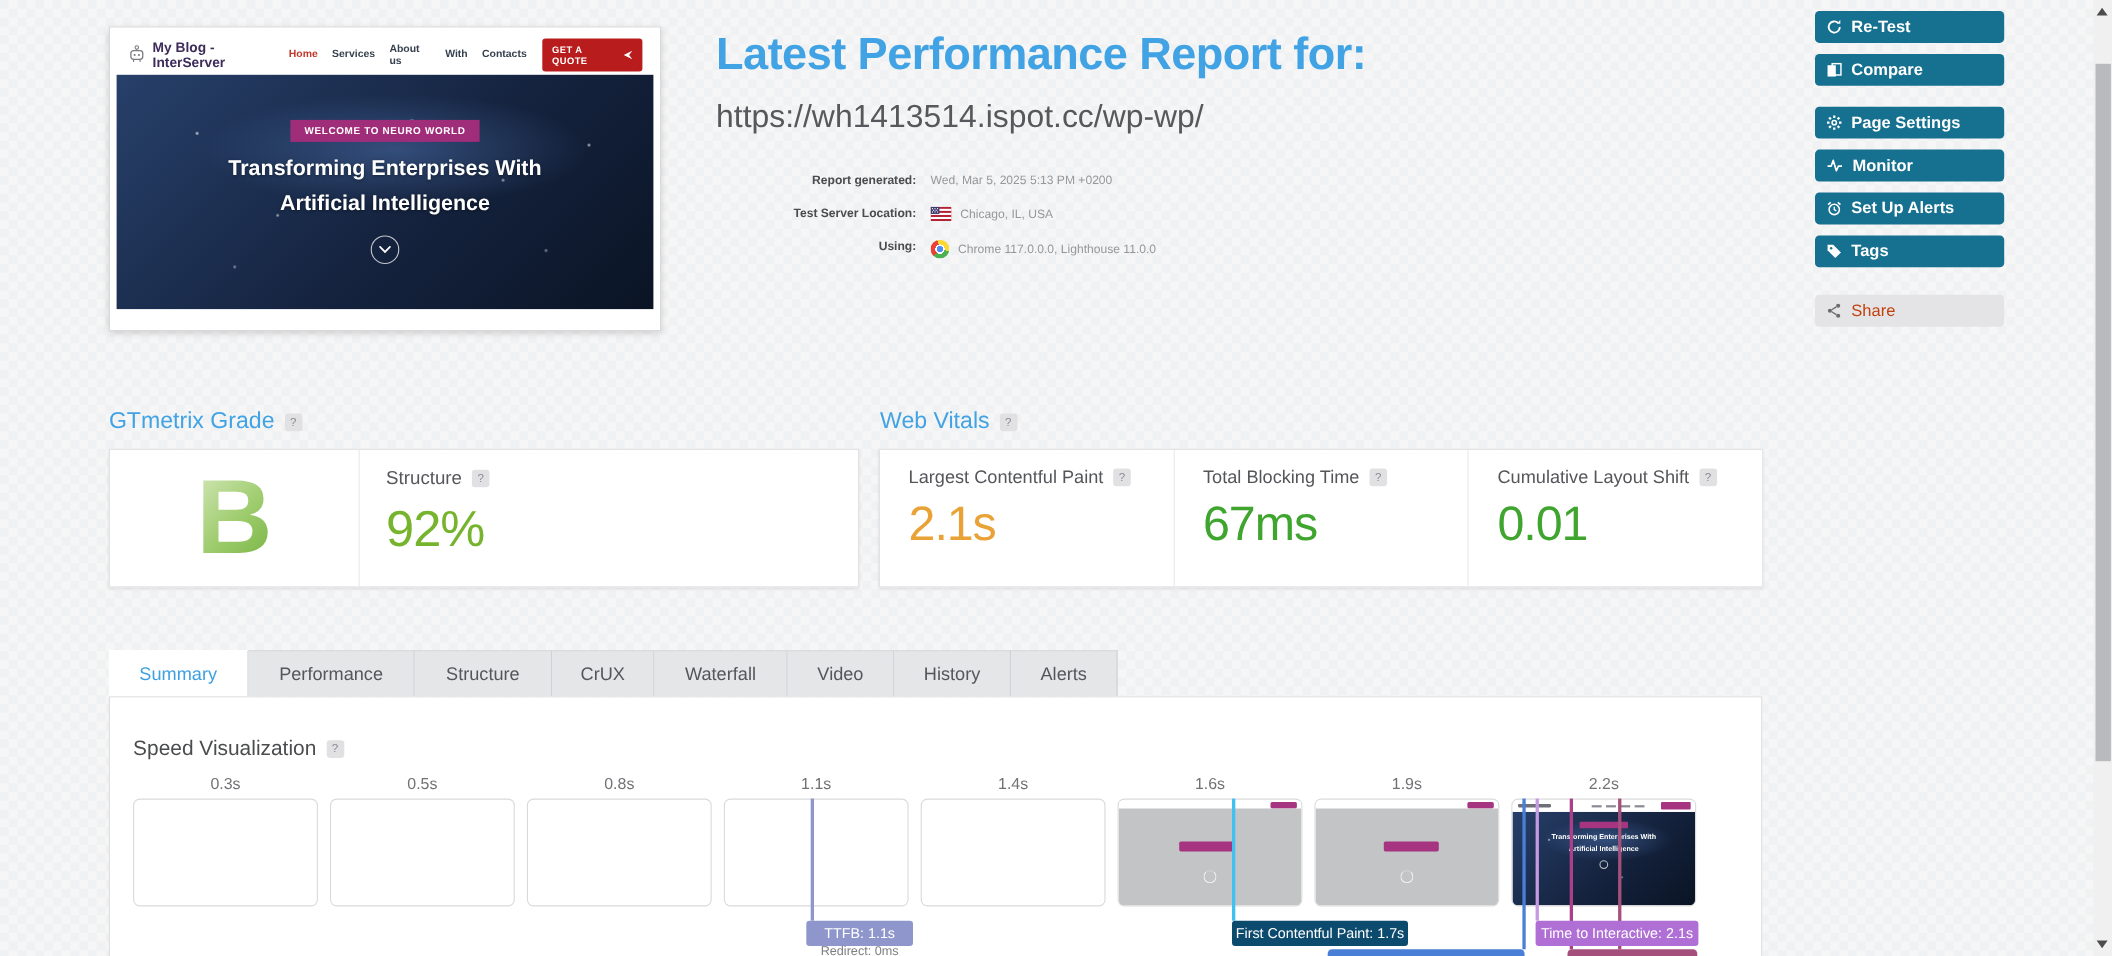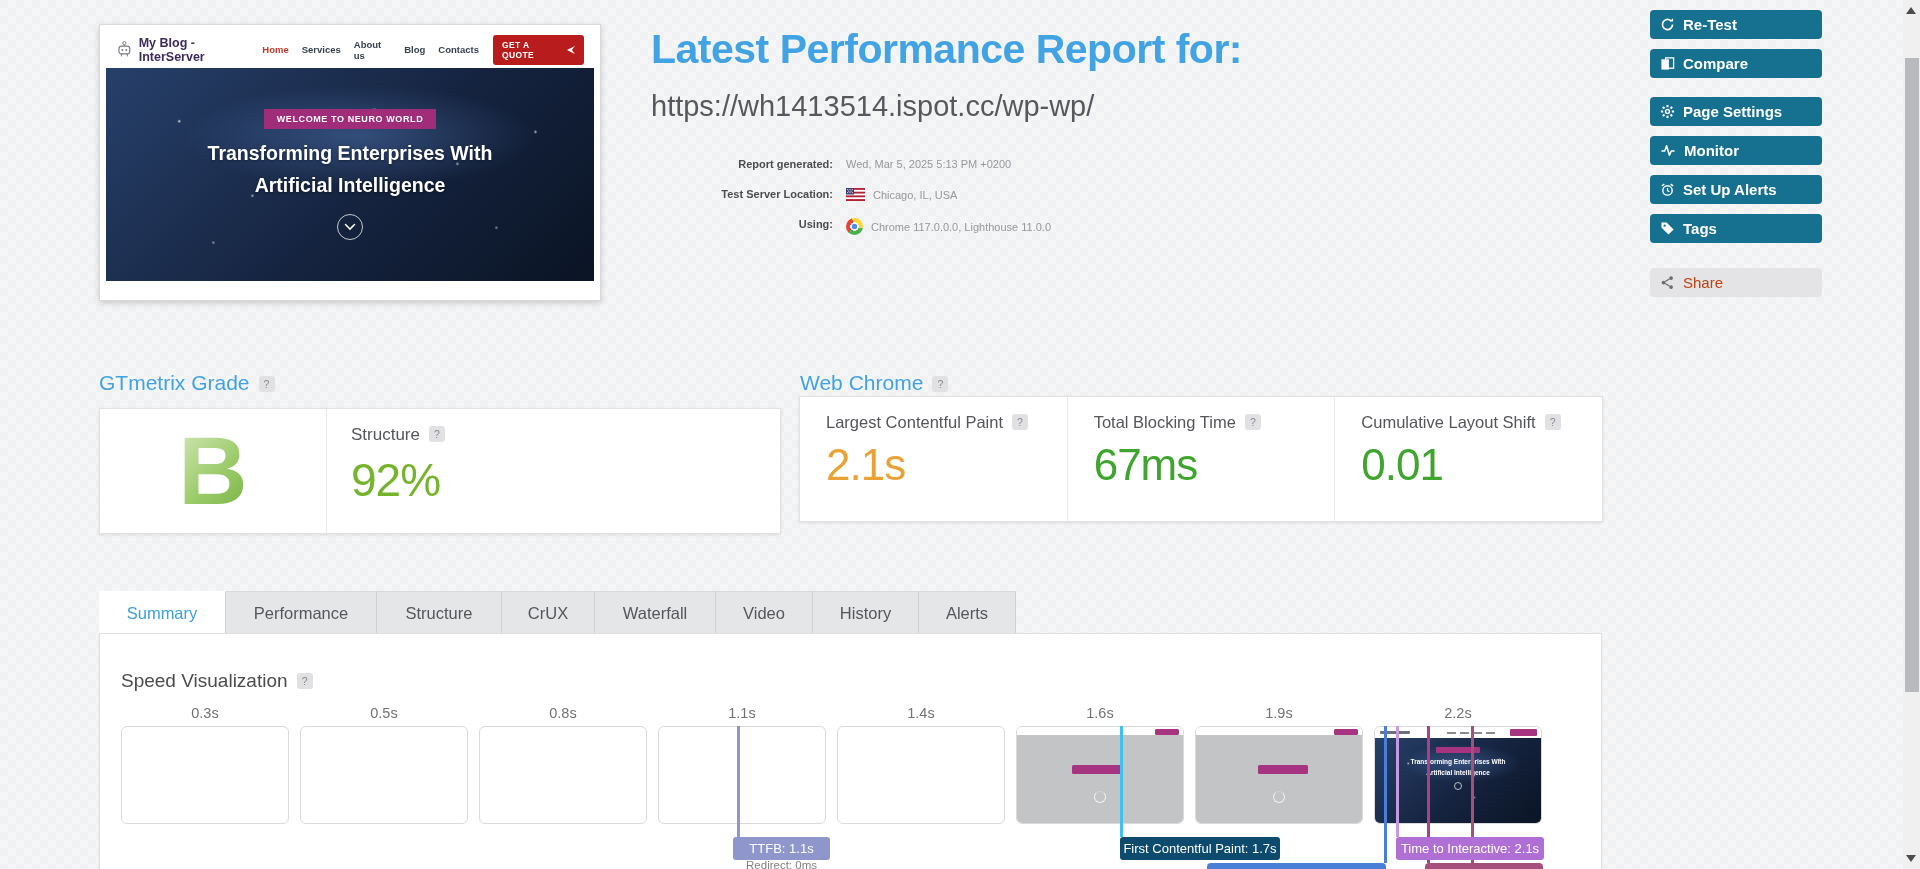--- a/index.html
+++ b/index.html
@@ -79,21 +79,21 @@
 
   
   .grade-card { position:absolute; left:99px; top:408px; width:682px; height:126px; display:flex; }
   .g-cell-b { width:226px; display:flex; align-items:center; justify-content:center; }
   .letter-b { font-size:96px; line-height:1; font-weight:700;
     background:linear-gradient(135deg,#d7e9bc 0%,#9ccb6b 55%,#72b13e 100%);
     -webkit-background-clip:text; background-clip:text; color:transparent; }
   .g-cell { flex:1; border-left:1px solid #e9e9ea; padding:16px 0 0 24px; }
   .metric-label { font-size:17px; color:#55565a; }
   .metric-value { margin-top:8px; font-size:46px; letter-spacing:-1px; color:#77b42d; }
-  .vitals-card { position:absolute; left:799px; top:396px; width:804px; height:126px; display:flex; }
+  .vitals-card { position:absolute; left:799px; top:408px; width:804px; height:126px; display:flex; }
   .v-cell { flex:1; padding:16px 0 0 26px; }
   .v-cell + .v-cell { border-left:1px solid #e9e9ea; }
   .v-label { font-size:16.5px; color:#55565a; }
   .v-value { margin-top:8px; font-size:44px; letter-spacing:-1px; }
   .v-value.warn { color:#e9a236; } .v-value.good { color:#3fa52e; }
 
   
   .tabs { position:absolute; left:99px; top:591px; height:27px; display:flex; }
   .tab { height:42px; line-height:42px; text-align:center; background:#e4e6e8; color:#55565a;
     font-size:16.5px; border-right:1px solid #cdd1d4; border-top:1px solid #d8dadc; cursor:pointer; }
@@ -150,21 +150,21 @@
         <circle cx="6.5" cy="10" r="1" fill="#7a7a80"></circle>
           <circle cx="10.5" cy="10" r="1" fill="#7a7a80"></circle>
         <line x1="5.5" y1="14" x2="5.5" y2="16.5" stroke="#7a7a80" stroke-width="1"></line>
         <line x1="11.5" y1="14" x2="11.5" y2="16.5" stroke="#7a7a80" stroke-width="1"></line>
       </svg>
       <span class="brand">My Blog - InterServer</span>
       <div class="site-links">
         <span class="active">Home</span>
         <span>Services</span>
         <span>About us</span>
-        <span>Blog</span>
+        <span>With</span>
         <span>Contacts</span>
       </div>
       <span class="cta">
         <span>GET A QUOTE</span>
         <svg width="8" height="8" viewBox="0 0 8 8">
           <path d="M0 4 L8 0 L5 4 L8 8 Z" fill="#fff"></path>
         </svg>
       </span>
     </div>
     <div class="site-hero">
@@ -295,21 +295,21 @@
   </div>
   <div class="g-cell">
     <div class="metric-label">
       <span>Structure</span><span class="help">?</span>
     </div>
     <div class="metric-value">92%</div>
   </div>
 </div>
 
 <div class="section-head" style="left:800px; top:371px;">
-  <span>Web Chrome</span><span class="help">?</span>
+  <span>Web Vitals</span><span class="help">?</span>
 </div>
 <div class="vitals-card card">
   <div class="v-cell">
     <div class="v-label">
       <span>Largest Contentful Paint</span><span class="help">?</span>
     </div>
     <div class="v-value warn">2.1s</div>
   </div>
   <div class="v-cell">
     <div class="v-label">

